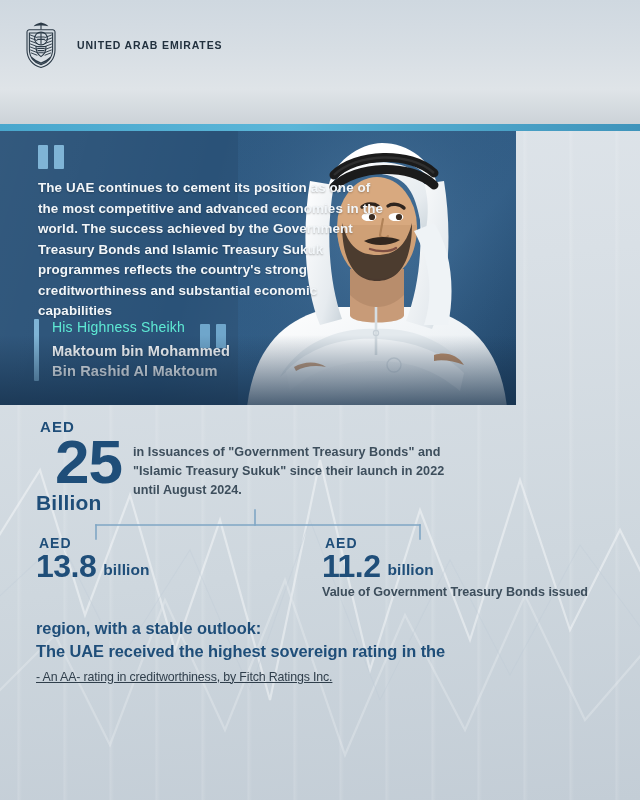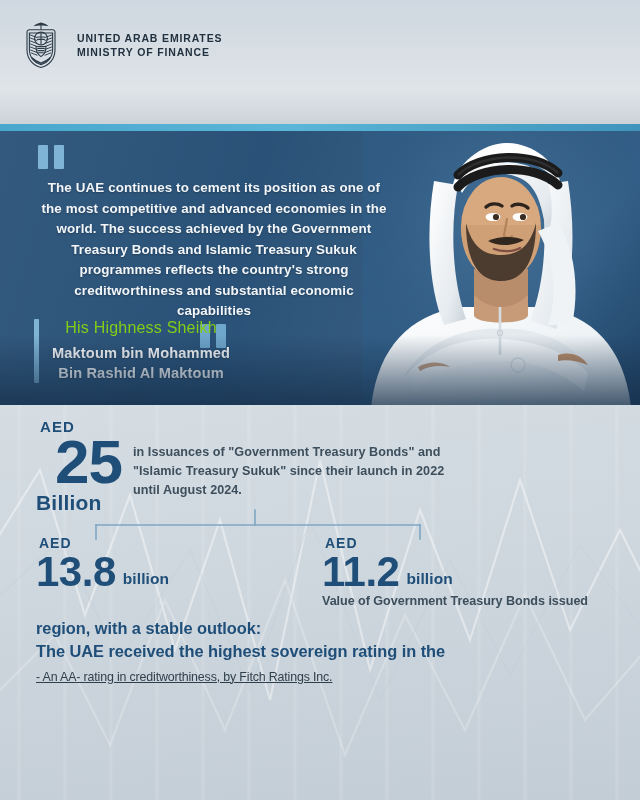--- a/index.html
+++ b/index.html
@@ -48,27 +48,26 @@
     font-size:10.5px; font-weight:bold; letter-spacing:.85px;
     color:#22313f; white-space:nowrap;
   }
 
   
   .cyan-bar {
     position:absolute; left:0; top:124px; width:640px; height:7px;
     background:linear-gradient(90deg,#49a7cd 0%,#5bb6d8 45%,#3f94bb 100%);
   }
   .quote-panel {
-    position:absolute; left:0; top:131px; width:640px; height:274px;
+    position:absolute; left:0; top:131px; width:516px; height:274px;
     background:
       radial-gradient(ellipse 420px 240px at 78% 45%, rgba(70,105,140,.55) 0%, rgba(40,70,102,0) 70%),
       linear-gradient(120deg,#2c5179 0%,#29557e 28%,#2b5madeup 28%, #2a5a84 55%, #24486b 100%);
     background-color:#2a5278;
     overflow:hidden;
-    text-align:center;
   }
   .panel-sheen {
     position:absolute; inset:0;
     background:linear-gradient(105deg, rgba(255,255,255,.045) 0%, rgba(255,255,255,0) 38%,
                rgba(255,255,255,.05) 62%, rgba(255,255,255,0) 100%);
   }
   .panel-bottom-fade {
     position:absolute; left:0; bottom:0; width:100%; height:70px;
     background:linear-gradient(180deg, rgba(24,52,80,0) 0%, rgba(22,48,75,.75) 100%);
   }
@@ -91,21 +90,21 @@
   .qmark-close { display:flex; gap:6px; margin-top:2px; margin-left:162px; }
   .qmark-close i { background:#6fa6cb; }
 
   
   .attribution {
     position:absolute; left:34px; top:188px;
     display:flex; gap:13px; align-items:stretch;
   }
   .attr-bar { width:5px; background:#7fb4d6; border-radius:1px; }
   .attr-title {
-    font-size:16px; color:#84cc16; font-weight:normal;
+    font-size:14px; color:#5eead4; font-weight:normal;
     letter-spacing:.2px; margin-bottom:7px;
   }
   .attr-name {
     font-size:14.6px; color:#ffffff; font-weight:bold;
     line-height:1.35; letter-spacing:.15px;
     text-shadow:0 1px 2px rgba(0,0,0,.3);
   }
 
   
   .hero { position:absolute; left:36px; top:418px; }
@@ -133,21 +132,21 @@
   
   .substat { position:absolute; top:535px; }
   .substat.left  { left:36px; }
   .substat.right { left:322px; }
   .sub-aed {
     font-size:14px; font-weight:bold; color:#1f4e79;
     letter-spacing:1px; margin-left:3px; margin-bottom:1px;
   }
   .sub-row { display:flex; align-items:flex-end; gap:7px; }
   .sub-num {
-    font-size:42px; font-weight:bold; color:#1f4e79;
+    font-size:32px; font-weight:bold; color:#1f4e79;
     line-height:.93; letter-spacing:-.5px;
   }
   .sub-unit {
     font-size:15.5px; font-weight:bold; color:#1f4e79;
     padding-bottom:3px; letter-spacing:.1px;
   }
   .sub-label {
     font-size:12.6px; font-weight:bold; color:#3d4e5c;
     margin-top:3px; letter-spacing:-.05px; white-space:nowrap;
   }
@@ -200,21 +199,20 @@
           <path d="M19.6 17 L26.4 17 M19.6 19.4 L26.4 19.4 M23 13.6 L23 23.4"></path>
           <path d="M18 26.5 C18 31 19.6 34.6 23 36.6 C26.4 34.6 28 31 28 26.5 Z"></path>
           <path d="M19.7 28.4 L26.3 28.4 M19.9 30.6 L26.1 30.6 M20.6 32.8 L25.4 32.8"></path>
 
           <path d="M13.6 37.5 C17 40.6 19.8 42.2 23 43 C26.2 42.2 29 40.6 32.4 37.5"></path>
           <path d="M15.4 39.6 C18 41.8 20.4 43 23 43.8 C25.6 43 28 41.8 30.6 39.6" stroke-width=".8"></path>
         </g>
       </svg>
       <div class="brand">
         <div class="brand-l1">UNITED ARAB EMIRATES</div>
-        <div class="brand-l2">MINISTRY OF FINANCE</div>
       </div>
     </div>
   </div>
 
   <div class="cyan-bar"></div>
 
   <div class="quote-panel">
     <div class="panel-sheen"></div>
 
     <svg class="portrait" viewBox="0 0 278 300">

